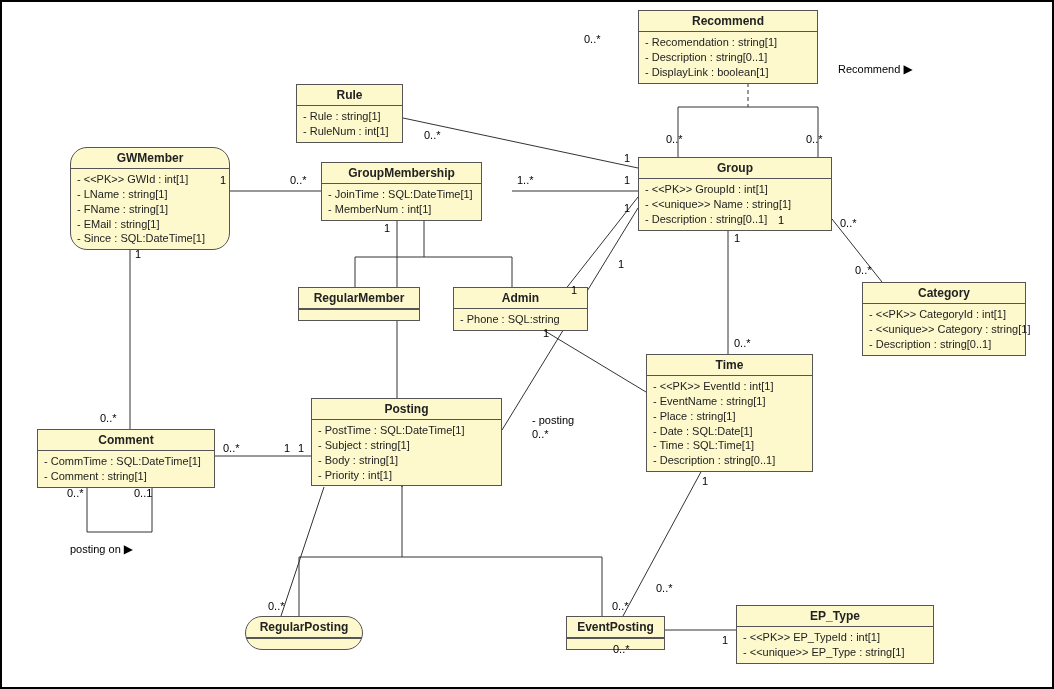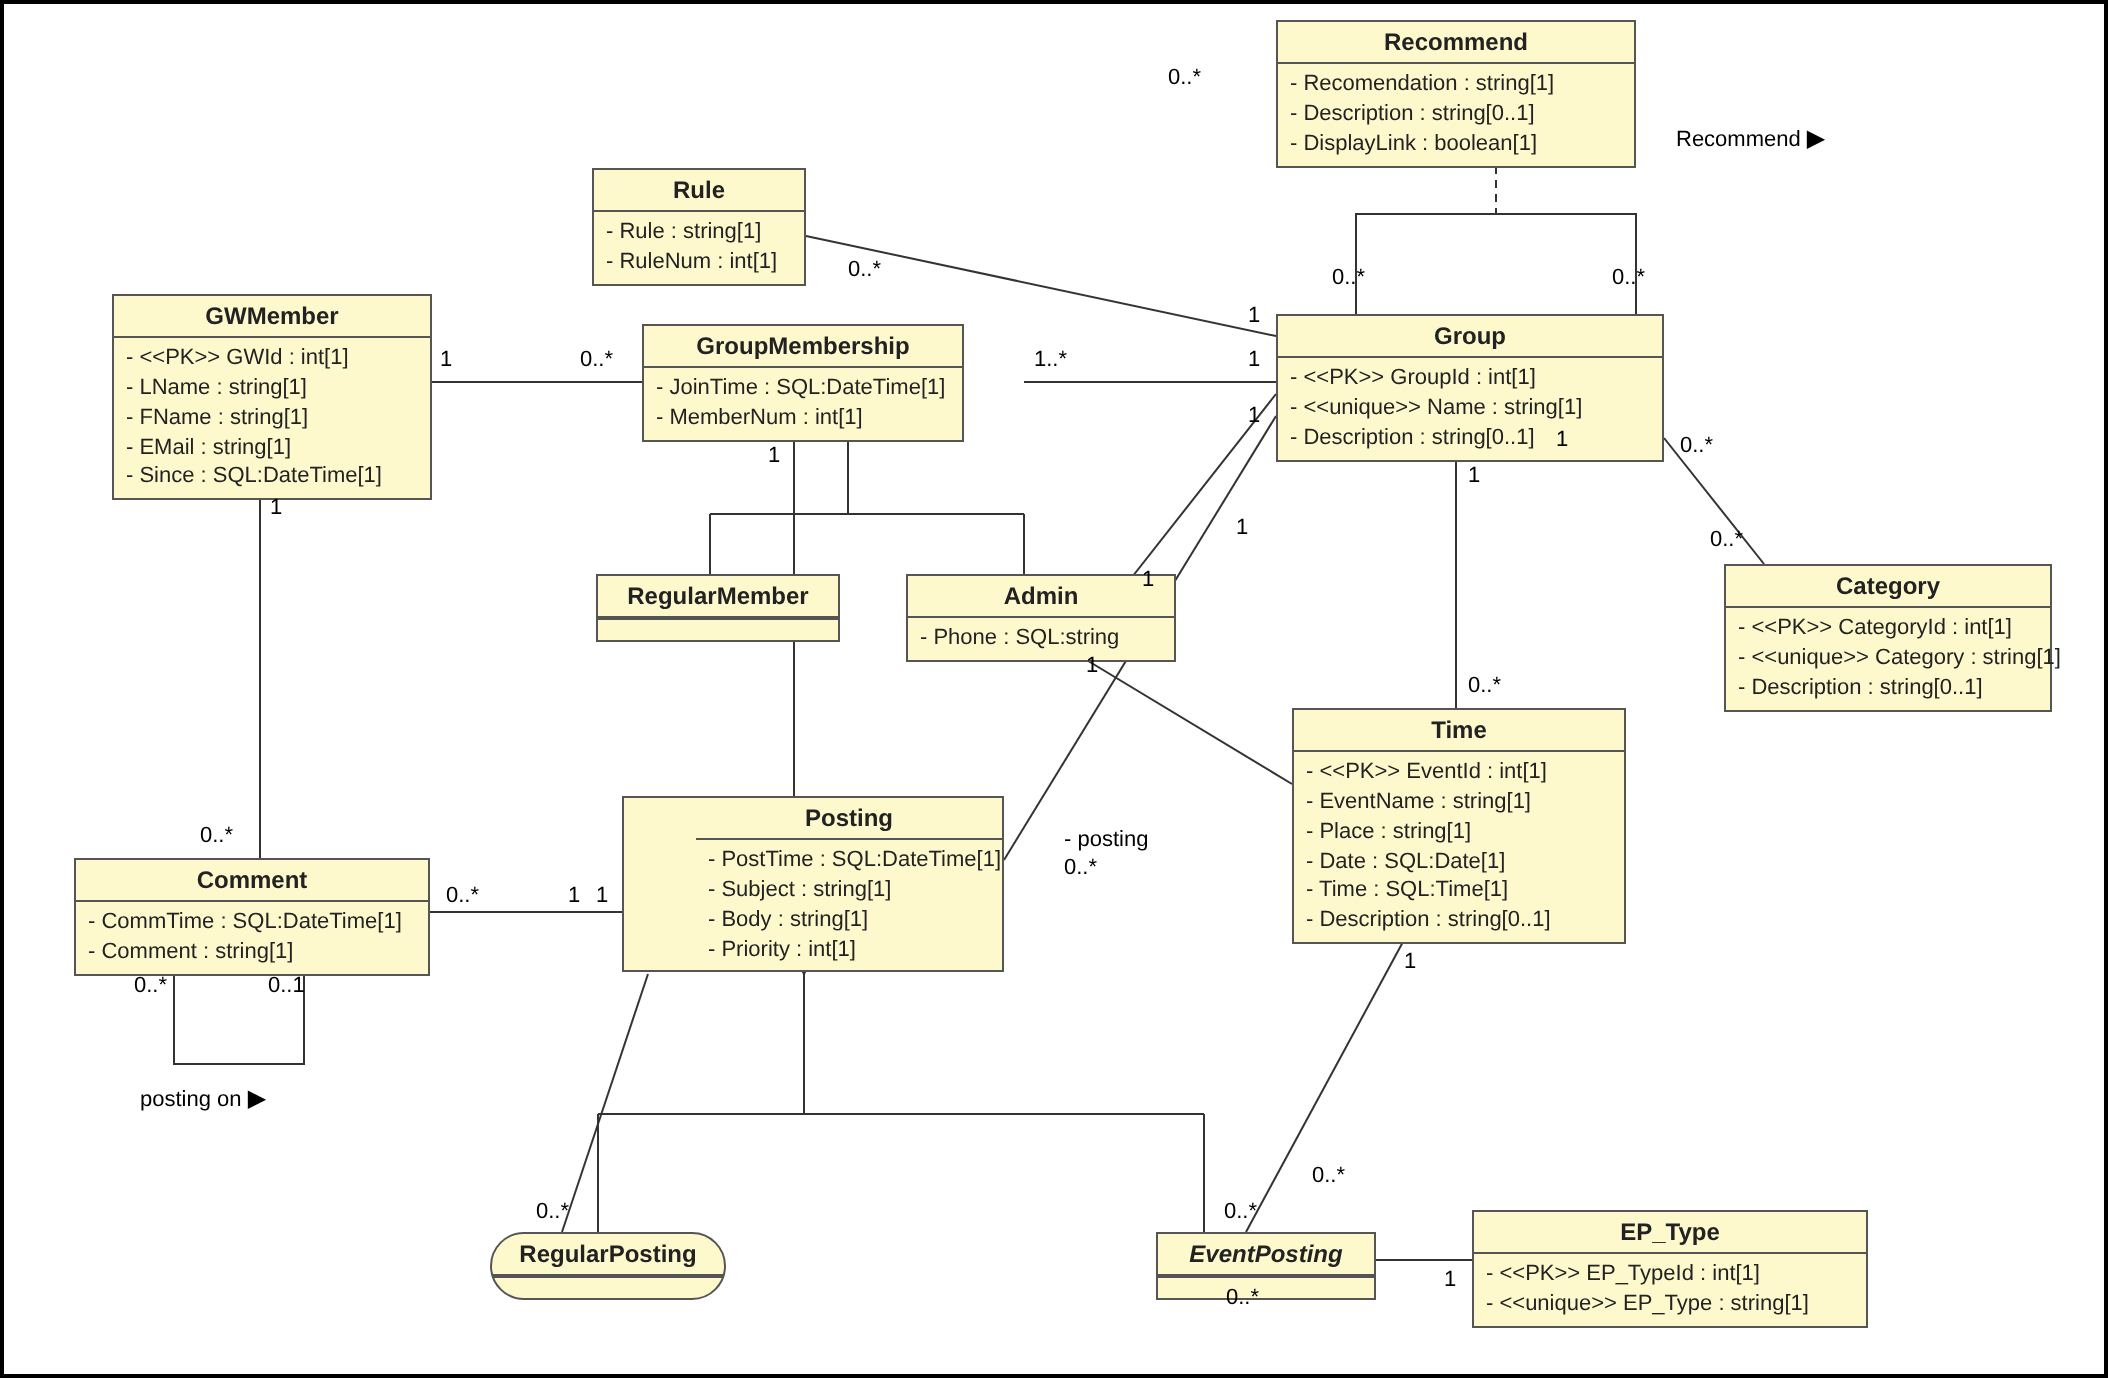--- a/index.html
+++ b/index.html
@@ -117,21 +117,21 @@
   <line x1="600" y1="555" x2="600" y2="614" stroke="#333" stroke-width="1"></line>
 
   <line x1="279" y1="614" x2="322" y2="485" stroke="#333" stroke-width="1"></line>
 
   <line x1="621" y1="614" x2="700" y2="468" stroke="#333" stroke-width="1"></line>
 
   <line x1="653" y1="628" x2="734" y2="628" stroke="#333" stroke-width="1"></line>
 
 </svg>
 
-<div class="class-box" style="left:54px; top:145px; width:160px;">
+<div class="class-box" style="left:68px; top:145px; width:160px;border-radius:17px;">
   <div class="class-title">GWMember</div>
   <div class="class-attrs">
     <div>- &lt;&lt;PK&gt;&gt; GWId : int[1]</div>
     <div>- LName : string[1]</div>
     <div>- FName : string[1]</div>
     <div>- EMail : string[1]</div>
     <div>- Since : SQL:DateTime[1]</div>
   </div>
 </div>
 
@@ -191,21 +191,21 @@
 </div>
 
 <div class="class-box" style="left:35px; top:427px; width:178px;">
   <div class="class-title">Comment</div>
   <div class="class-attrs">
     <div>- CommTime : SQL:DateTime[1]</div>
     <div>- Comment : string[1]</div>
   </div>
 </div>
 
-<div class="class-box" style="left:309px; top:396px; width:191px;padding-left:36px;">
+<div class="class-box" style="left:309px; top:396px; width:191px;">
   <div class="class-title">Posting</div>
   <div class="class-attrs">
     <div>- PostTime : SQL:DateTime[1]</div>
     <div>- Subject : string[1]</div>
     <div>- Body : string[1]</div>
     <div>- Priority : int[1]</div>
   </div>
 </div>
 
 <div class="class-box" style="left:644px; top:352px; width:167px;">
@@ -218,21 +218,21 @@
     <div>- Time : SQL:Time[1]</div>
     <div>- Description : string[0..1]</div>
   </div>
 </div>
 
 <div class="class-box" style="left:243px; top:614px; width:118px;border-radius:17px;">
   <div class="class-title">RegularPosting</div>
   <div class="empty-compartment"></div>
 </div>
 
-<div class="class-box" style="left:576px; top:614px; width:110px;font-style:italic;">
+<div class="class-box" style="left:564px; top:614px; width:99px;">
   <div class="class-title">EventPosting</div>
   <div class="empty-compartment"></div>
 </div>
 
 <div class="class-box" style="left:734px; top:603px; width:198px;">
   <div class="class-title">EP_Type</div>
   <div class="class-attrs">
     <div>- &lt;&lt;PK&gt;&gt; EP_TypeId : int[1]</div>
     <div>- &lt;&lt;unique&gt;&gt; EP_Type : string[1]</div>
   </div>

